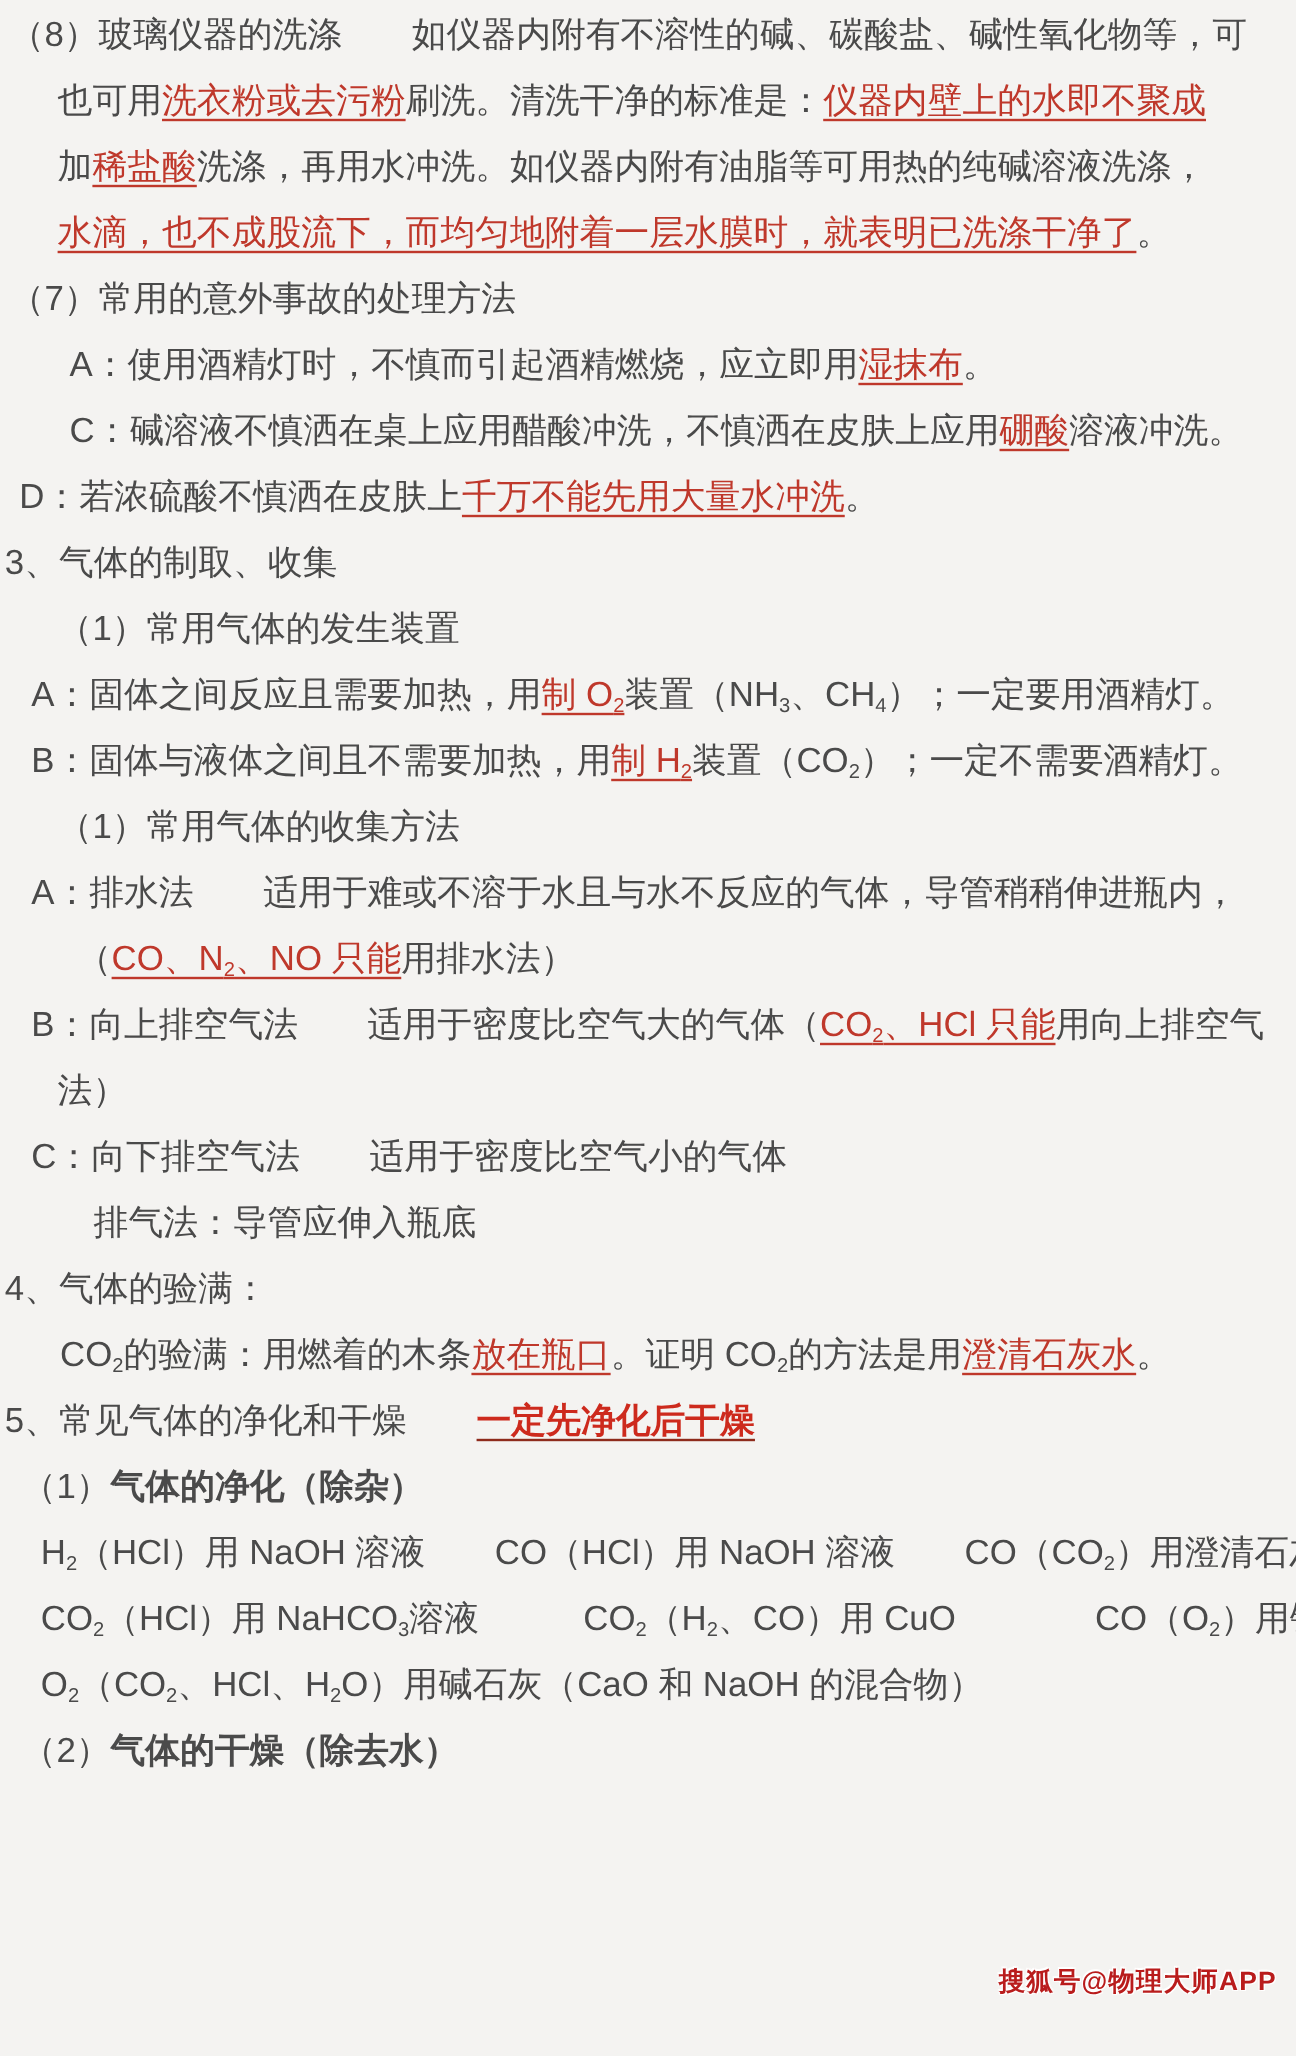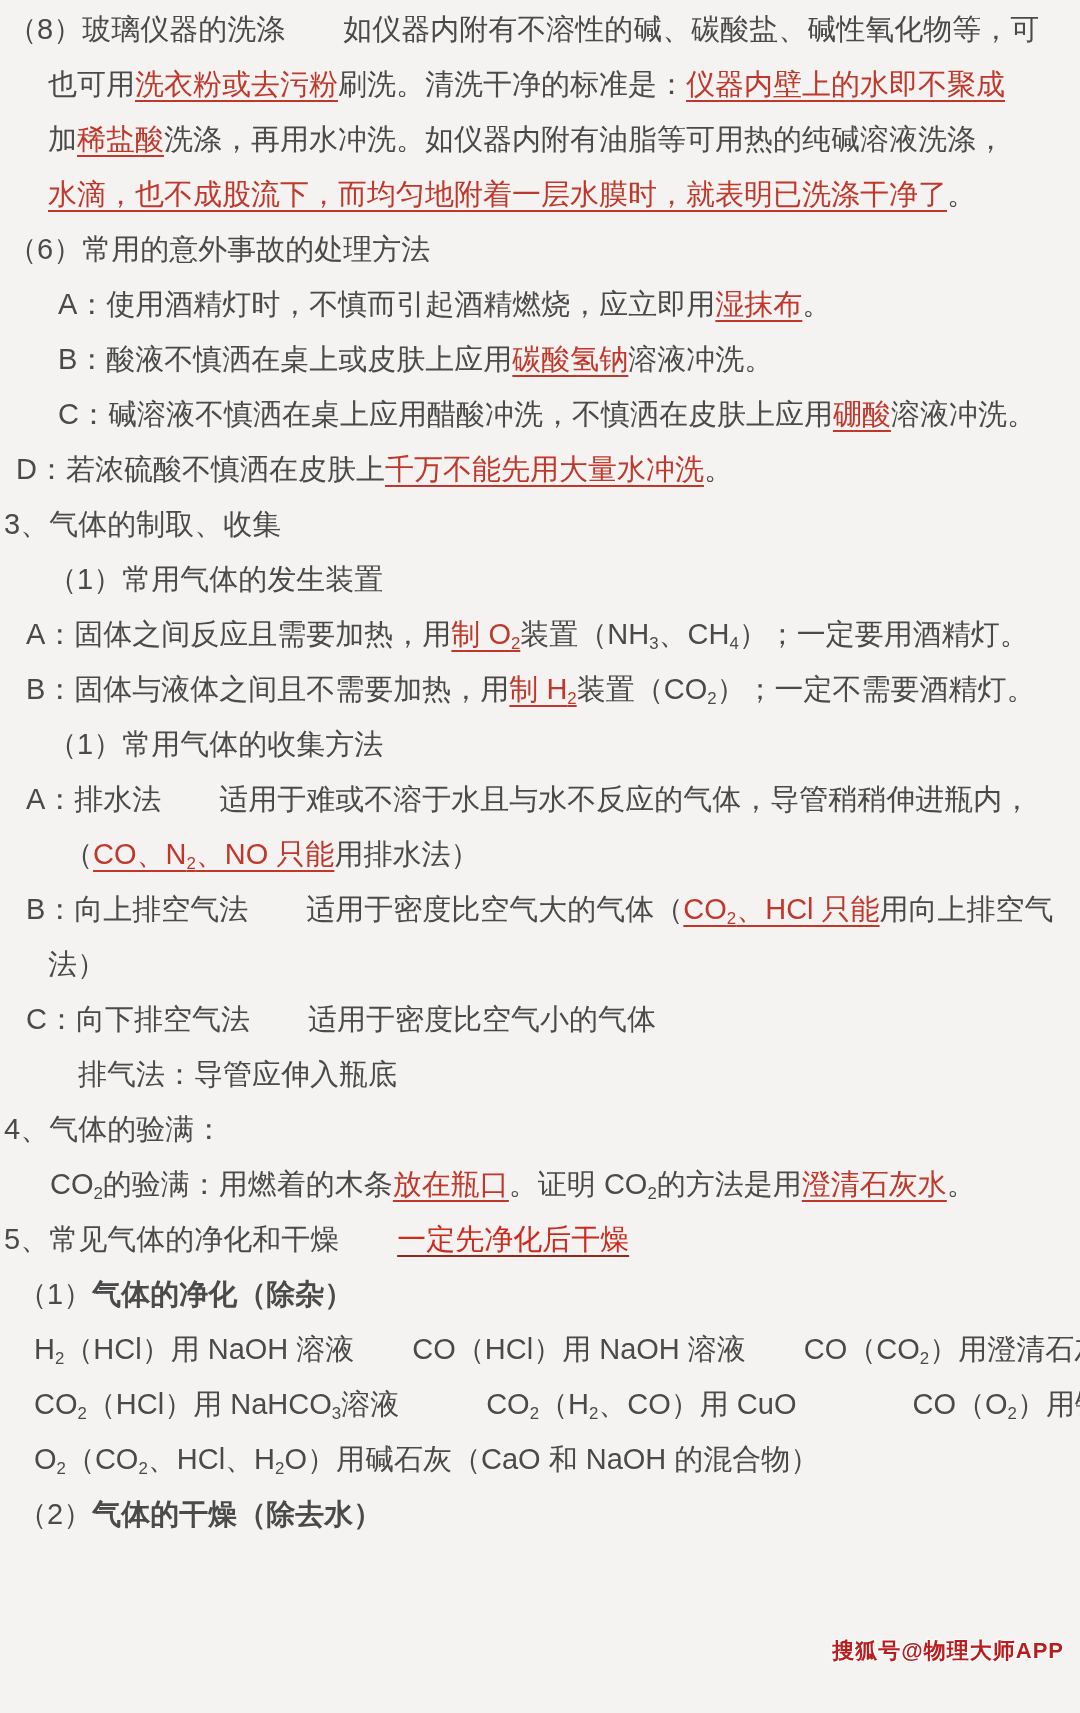--- a/index.html
+++ b/index.html
@@ -28,21 +28,21 @@
     height:55px;
     line-height:55px;
     white-space:pre;
   }
   .sub{
     font-size:0.58em;
     vertical-align:-5px;
   }
   .bold{font-weight:bold;}
   .red{color:var(--red);}
-  .red-bold{color:var(--red-bold);font-weight:normal;}
+  .red-bold{color:var(--red-bold);font-weight:bold;}
   .u{
     text-decoration:underline;
     text-decoration-thickness:2px;
     text-underline-offset:6px;
   }
   .u.red{text-decoration-color:var(--red);}
   .u.red-bold{text-decoration-color:#8e2b1c;}
   .watermark{
     position:absolute;
     right:16px;
@@ -55,23 +55,22 @@
   }
 </style>
 </head>
 <body>
 
 <div class="page">
     <div class="line" style="padding-left: 8px;"><span>（8）玻璃仪器的洗涤　　如仪器内附有不溶性的碱、碳酸盐、碱性氧化物等，可</span></div>
     <div class="line" style="padding-left: 48px;"><span>也可用</span><span class="u red"><span>洗衣粉或去污粉</span></span><span>刷洗。清洗干净的标准是：</span><span class="u red"><span>仪器内壁上的水即不聚成</span></span></div>
     <div class="line" style="padding-left: 48px;"><span>加</span><span class="u red"><span>稀盐酸</span></span><span>洗涤，再用水冲洗。如仪器内附有油脂等可用热的纯碱溶液洗涤，</span></div>
     <div class="line" style="padding-left: 48px;"><span class="u red"><span>水滴，也不成股流下，而均匀地附着一层水膜时，就表明已洗涤干净了</span></span><span>。</span></div>
-    <div class="line" style="padding-left: 8px;"><span>（6）常用的意外事故的处理方法</span></div>
+    <div class="line" style="padding-left: 8px;"><span>（7）常用的意外事故的处理方法</span></div>
     <div class="line" style="padding-left: 58px;"><span>A：使用酒精灯时，不慎而引起酒精燃烧，应立即用</span><span class="u red"><span>湿抹布</span></span><span>。</span></div>
-    <div class="line" style="padding-left: 58px;"><span>B：酸液不慎洒在桌上或皮肤上应用</span><span class="u red"><span>碳酸氢钠</span></span><span>溶液冲洗。</span></div>
     <div class="line" style="padding-left: 58px;"><span>C：碱溶液不慎洒在桌上应用醋酸冲洗，不慎洒在皮肤上应用</span><span class="u red"><span>硼酸</span></span><span>溶液冲洗。</span></div>
     <div class="line" style=" margin-left: 16px;"><span>D：若浓硫酸不慎洒在皮肤上</span><span class="u red"><span>千万不能先用大量水冲洗</span></span><span>。</span></div>
     <div class="line" style="padding-left: 4px;"><span>3、气体的制取、收集</span></div>
     <div class="line" style="padding-left: 48px;"><span>（1）常用气体的发生装置</span></div>
     <div class="line" style="padding-left: 26px;"><span>A：固体之间反应且需要加热，用</span><span class="u red"><span>制 O</span><span class="sub">2</span></span><span>装置（NH</span><span class="sub">3</span><span>、CH</span><span class="sub">4</span><span>）；一定要用酒精灯。</span></div>
     <div class="line" style="padding-left: 26px;"><span>B：固体与液体之间且不需要加热，用</span><span class="u red"><span>制 H</span><span class="sub">2</span></span><span>装置（CO</span><span class="sub">2</span><span>）；一定不需要酒精灯。</span></div>
     <div class="line" style="padding-left: 48px;"><span>（1）常用气体的收集方法</span></div>
     <div class="line" style="padding-left: 26px;"><span>A：排水法　　适用于难或不溶于水且与水不反应的气体，导管稍稍伸进瓶内，</span></div>
     <div class="line" style="padding-left: 64px;"><span>（</span><span class="u red"><span>CO、N</span><span class="sub">2</span><span>、NO 只能</span></span><span>用排水法）</span></div>
     <div class="line" style="padding-left: 26px; text-align: center;"><span>B：向上排空气法　　适用于密度比空气大的气体（</span><span class="u red"><span>CO</span><span class="sub">2</span><span>、HCl 只能</span></span><span>用向上排空气</span></div>

